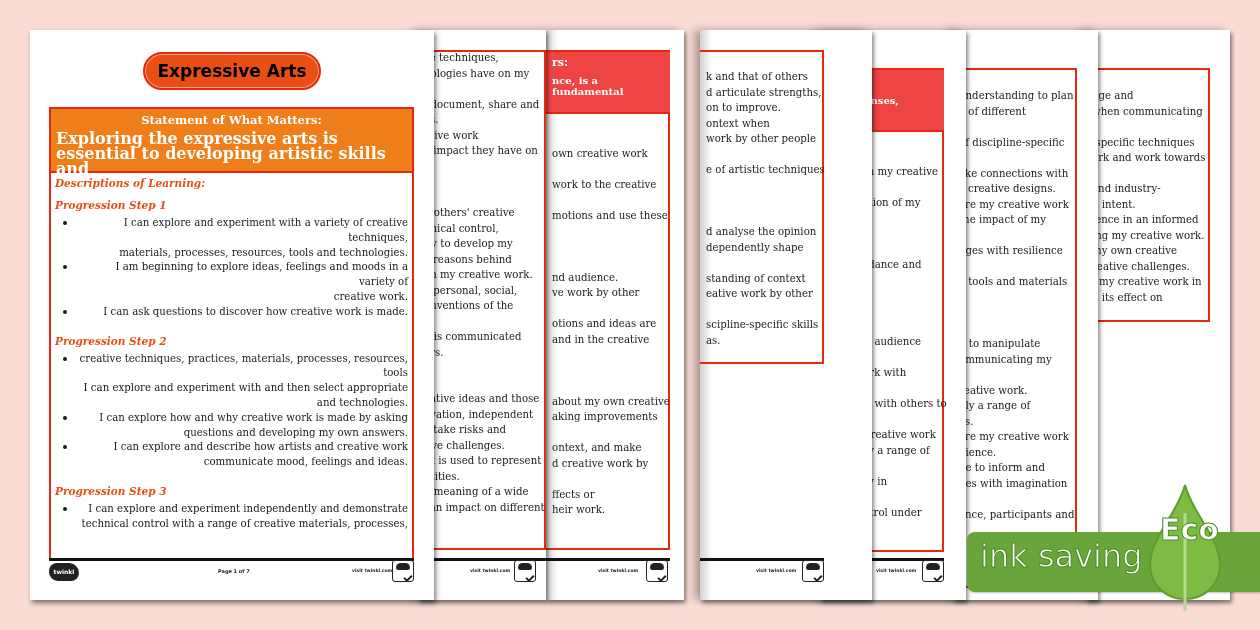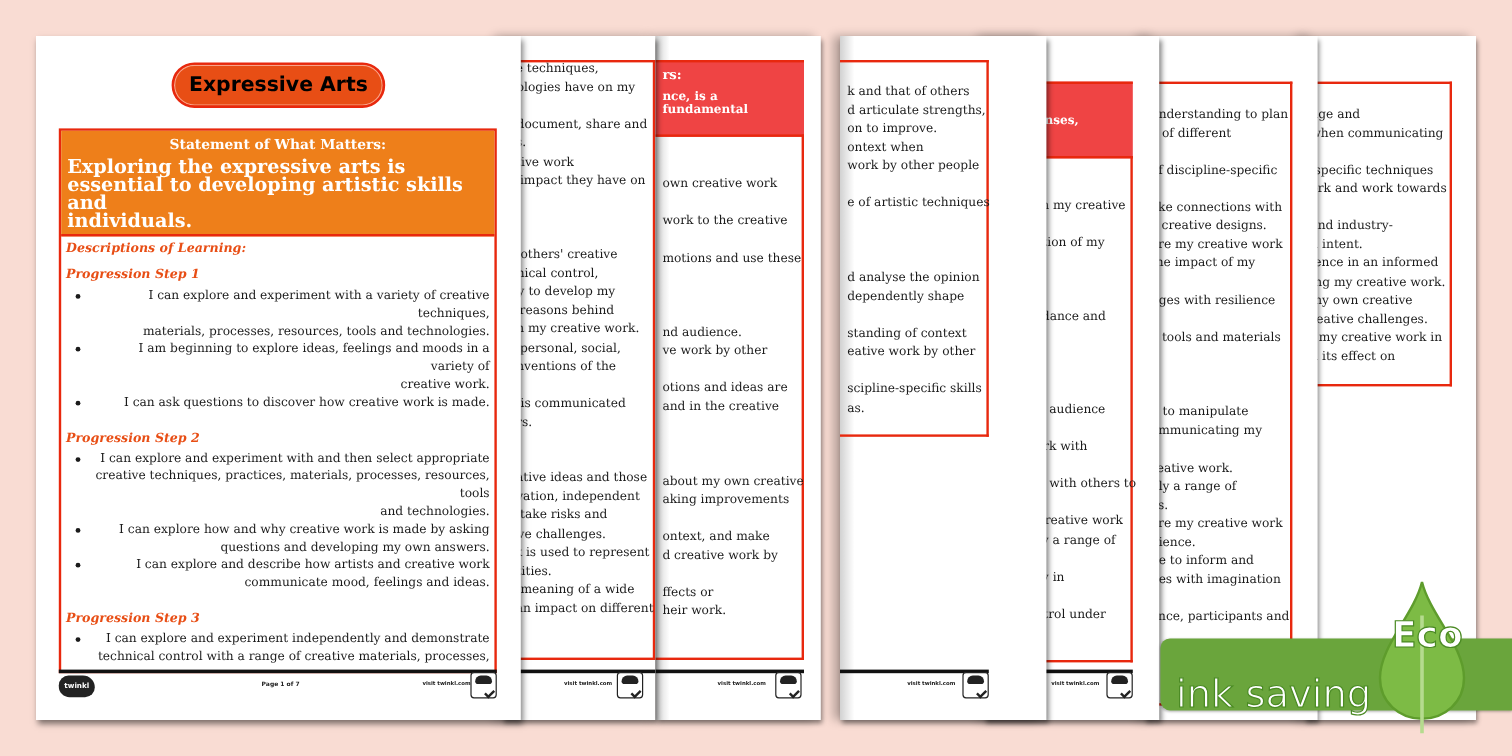--- a/index.html
+++ b/index.html
@@ -85,21 +85,21 @@
   #page1 .box {
     position: absolute; left: 19px; top: 77px; width: 365px; height: 454px;
     border: 2px solid #e8280e;
   }
   #page1 .box-head {
     background: #ee7f1a;
     color: #fff;
     padding: 4px 5px 4px 5px;
     font-family: "DejaVu Serif", serif;
     border-bottom: 2px solid #e8280e;
-    height: 88px;
+    height: 64px;
   }
   #page1 .box-head .h {
     text-align: center; font-weight: bold; font-size: 11.5px; margin-bottom: 4px;
   }
   #page1 .box-head .p {
     font-size: 16px; line-height: 15px; font-weight: bold;
   }
   #page1 .box-body {
     padding: 3px 4px 0 4px;
     font-family: "DejaVu Serif", serif;
@@ -140,21 +140,21 @@
 
   
   .eco {
     position: absolute; left: 967px; top: 532px; width: 293px; height: 60px;
     background: #6aa53c;
     border-radius: 8px 0 0 8px;
     z-index: 20;
     box-shadow: 0 1px 2px rgba(0,0,0,0.25);
   }
   .eco .ink {
-    position: absolute; left: 13px; top: 22px;
+    position: absolute; left: 13px; top: 0;
     color: #fff; font-family: "DejaVu Sans", sans-serif; font-size: 32px; line-height: 48px;
     -webkit-text-stroke: 1px #4a8a23;
   }
   .eco-label {
     position: absolute; left: 1160px; top: 508px; z-index: 22;
     color: #fff; font-family: "DejaVu Sans", sans-serif; font-weight: bold; font-size: 30px; line-height: 44px;
     -webkit-text-stroke: 1px #4a8a23;
   }
 </style>
 </head>
@@ -390,22 +390,22 @@
                 </li>
                 <li>
                   <div>I can ask questions to discover how creative work is made.</div>
                 </li>
               </ul>
             </div>
             <div class="step">
               <div class="sec-title">Progression Step 2</div>
               <ul>
                 <li>
+                  <div>creative techniques, practices, materials, processes, resources, tools</div>
                   <div>I can explore and experiment with and then select appropriate</div>
-                  <div>creative techniques, practices, materials, processes, resources, tools</div>
                   <div>and technologies.</div>
                 </li>
                 <li>
                   <div>I can explore how and why creative work is made by asking</div>
                   <div>questions and developing my own answers.</div>
                 </li>
                 <li>
                   <div>I can explore and describe how artists and creative work</div>
                   <div>communicate mood, feelings and ideas.</div>
                 </li>

